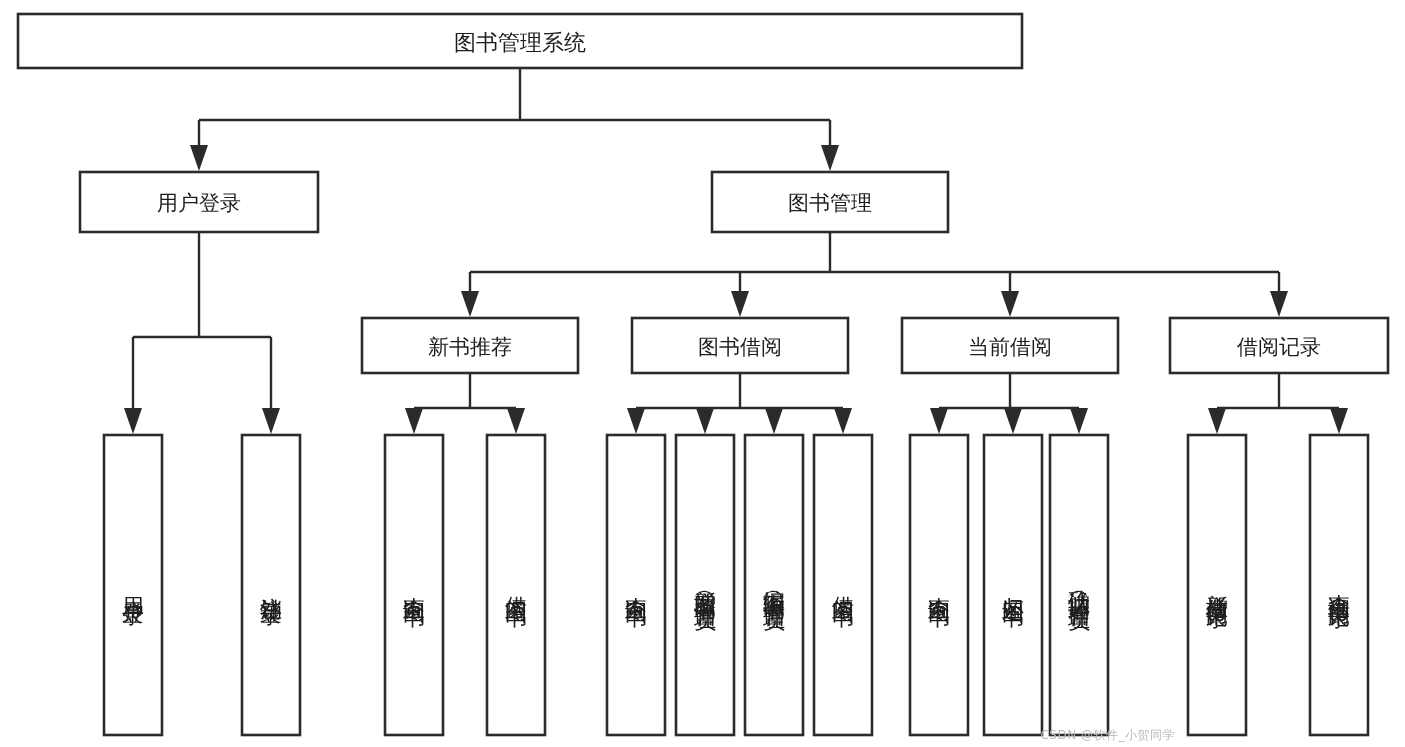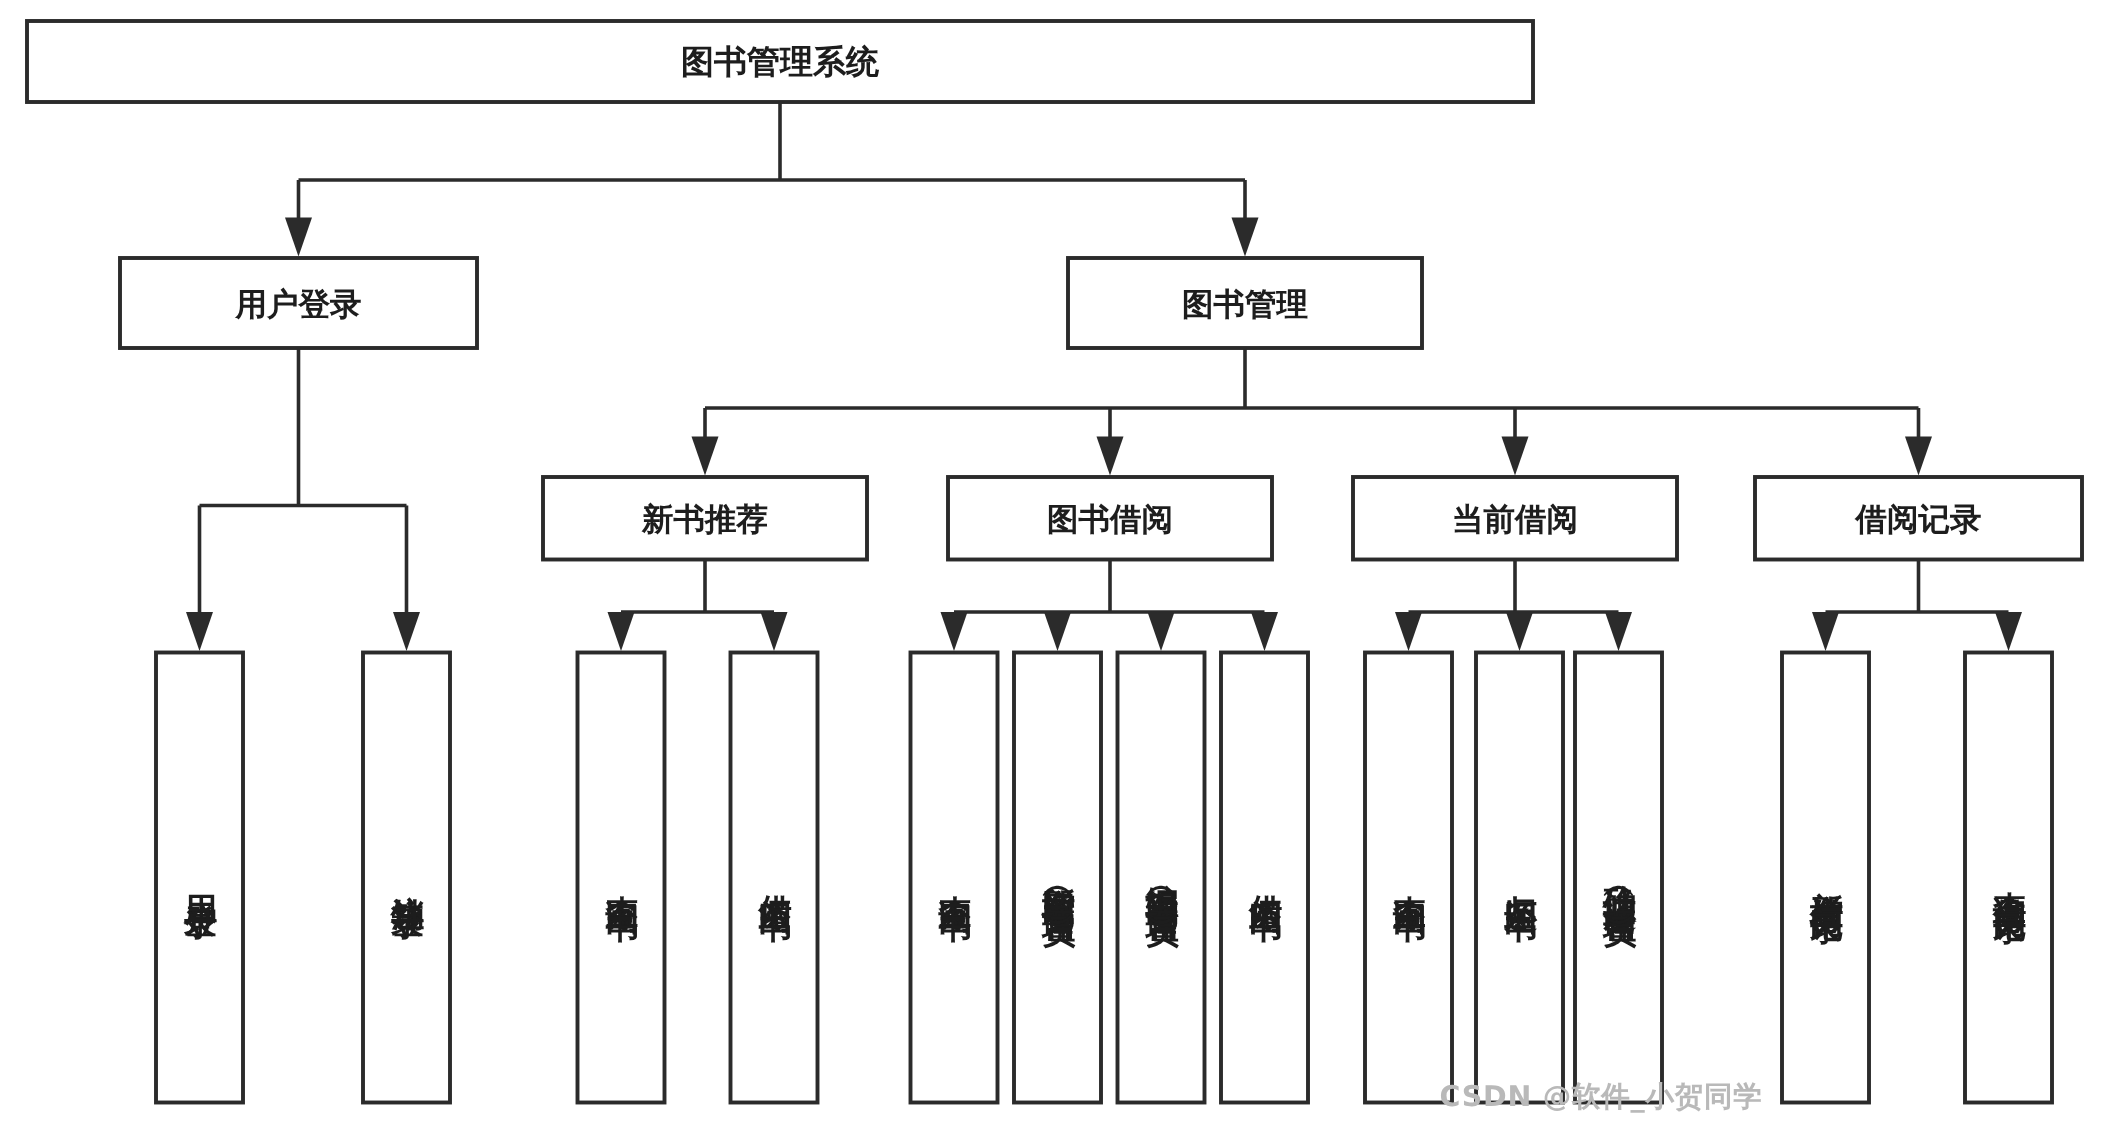--- a/index.html
+++ b/index.html
@@ -12,21 +12,20 @@
     width: 1405px;
     height: 747px;
     font-family: "DejaVu Sans", "Liberation Sans", sans-serif;
     overflow: hidden;
     position: relative;
   }
   #diagram-root {
     position: relative;
     width: 1184px;
     height: 747px;
-    font-weight: bold;
   }
   svg.flow-svg {
     position: absolute;
     left: 0;
     top: 0;
     width: 1405px;
     height: 747px;
     display: block;
   }
   .node-box {
@@ -69,21 +68,21 @@
     pointer-events: none;
     display: flex;
     align-items: center;
     justify-content: center;
   }
   .watermark {
     position: absolute;
     right: 9px;
     bottom: 3px;
     font-family: "DejaVu Sans", "Liberation Sans", sans-serif;
-    font-size: 19px;
+    font-size: 12px;
     color: #b9b9b9;
     letter-spacing: 0.5px;
     user-select: none;
     white-space: nowrap;
   }
 </style>
 </head>
 <body>
 
 <div id="diagram-root">

